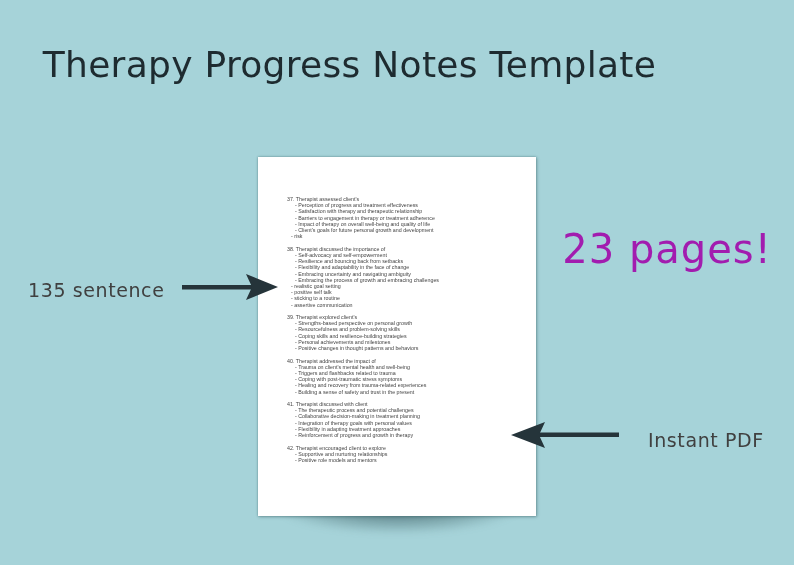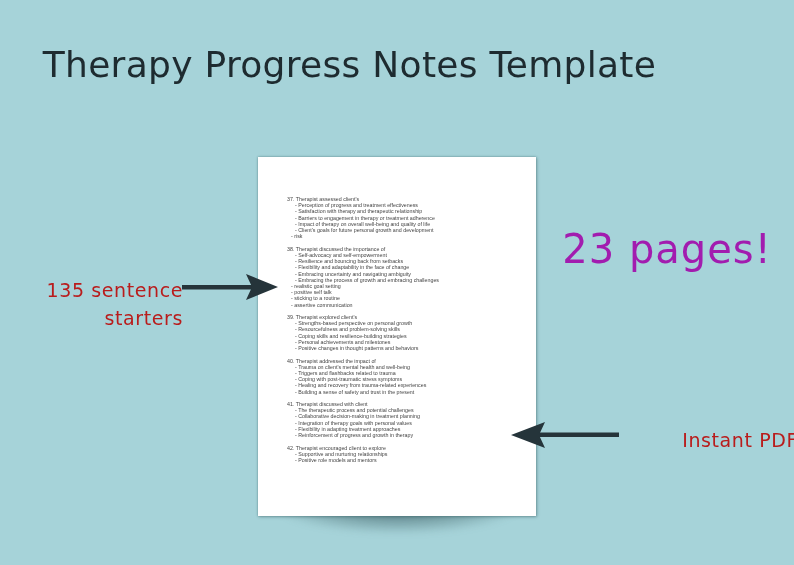--- a/index.html
+++ b/index.html
@@ -68,22 +68,22 @@
     .item {
       padding-left: 8px;
       white-space: nowrap;
     }
     .item.flush {
       padding-left: 4px;
     }
     .side-label {
       position: absolute;
       font-family: "DejaVu Sans", sans-serif;
-      color: #b91c1c;
-      text-align: right;
+      color: #404040;
+      text-align: left;
       letter-spacing: 0.6px;
     }
     .left-label {
       left: 28px;
       top: 276px;
       width: 155px;
       font-size: 19px;
       line-height: 28px;
     }
     .right-label {
@@ -172,21 +172,20 @@
       <div class="section-head">42. Therapist encouraged client to explore</div>
       <div class="item">- Supportive and nurturing relationships</div>
       <div class="item">- Positive role models and mentors</div>
     </div>
 
   </div>
 </div>
 
 <div class="side-label left-label">
   <div>135 sentence</div>
-  <div>starters</div>
 </div>
 <svg class="arrow" style="left:180px; top:272px;" width="100" height="30" viewBox="0 0 100 30">
   <rect x="2" y="13" width="72" height="4.5" fill="#25343a"></rect>
   <path d="M66 2 L98 15 L66 28 L72 15 Z" fill="#25343a"></path>
 </svg>
 
 <div class="pages-label">23 pages!</div>
 
 <svg class="arrow" style="left:509px; top:420px;" width="112" height="30" viewBox="0 0 112 30">
   <path d="M36 2 L2 15 L36 28 L30 15 Z" fill="#25343a"></path>

